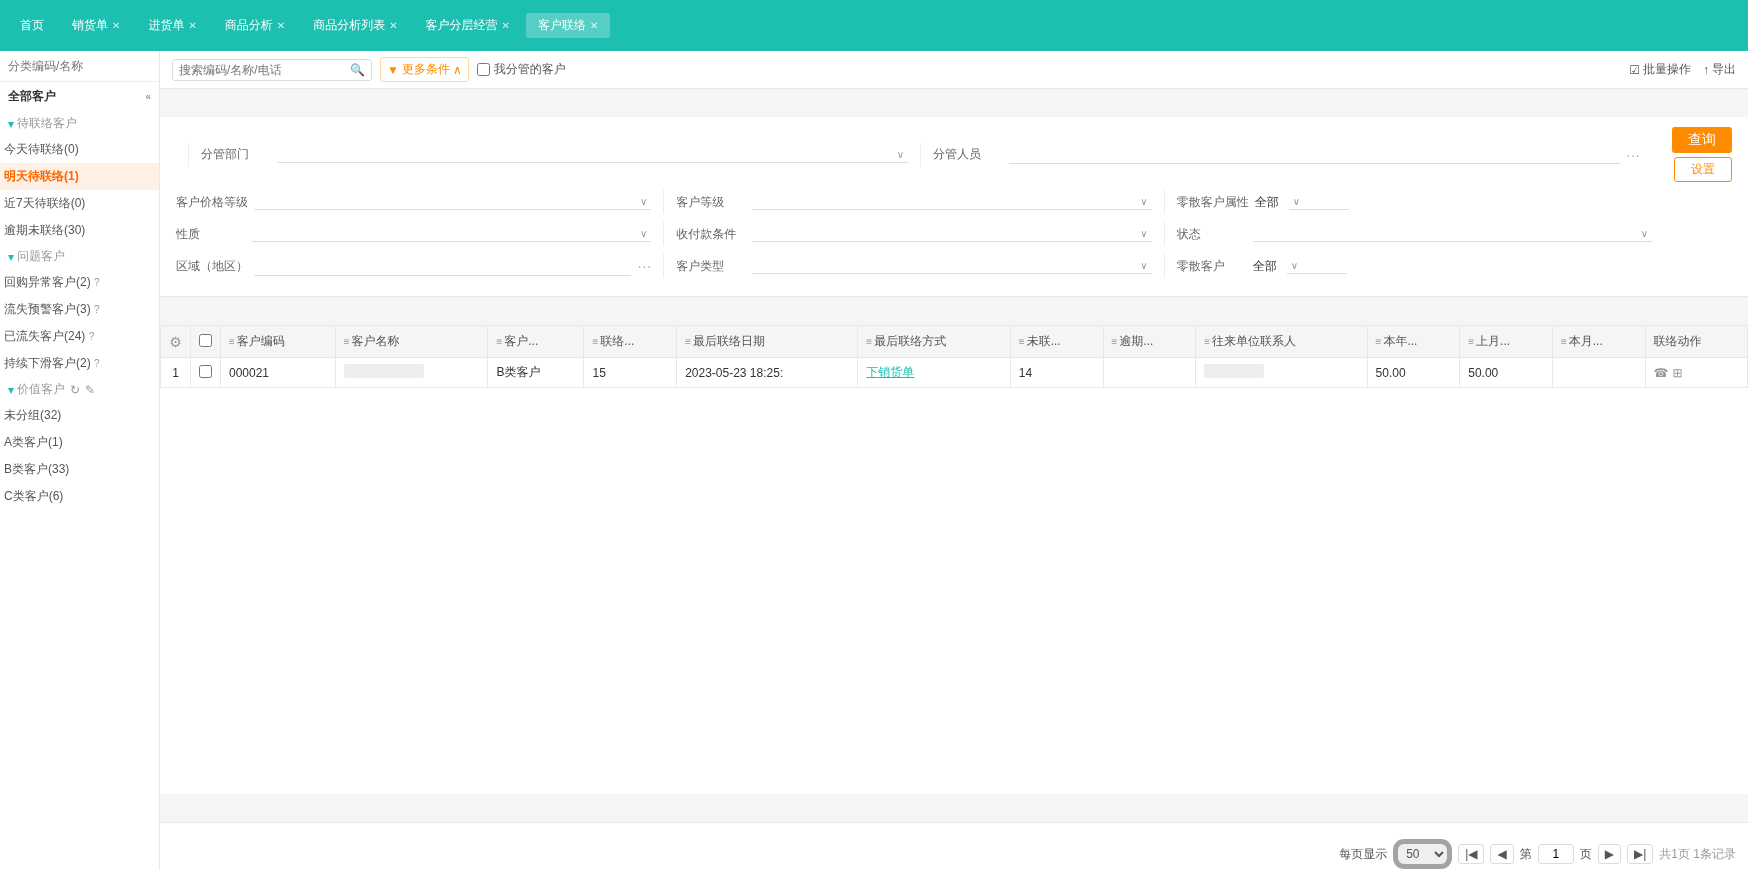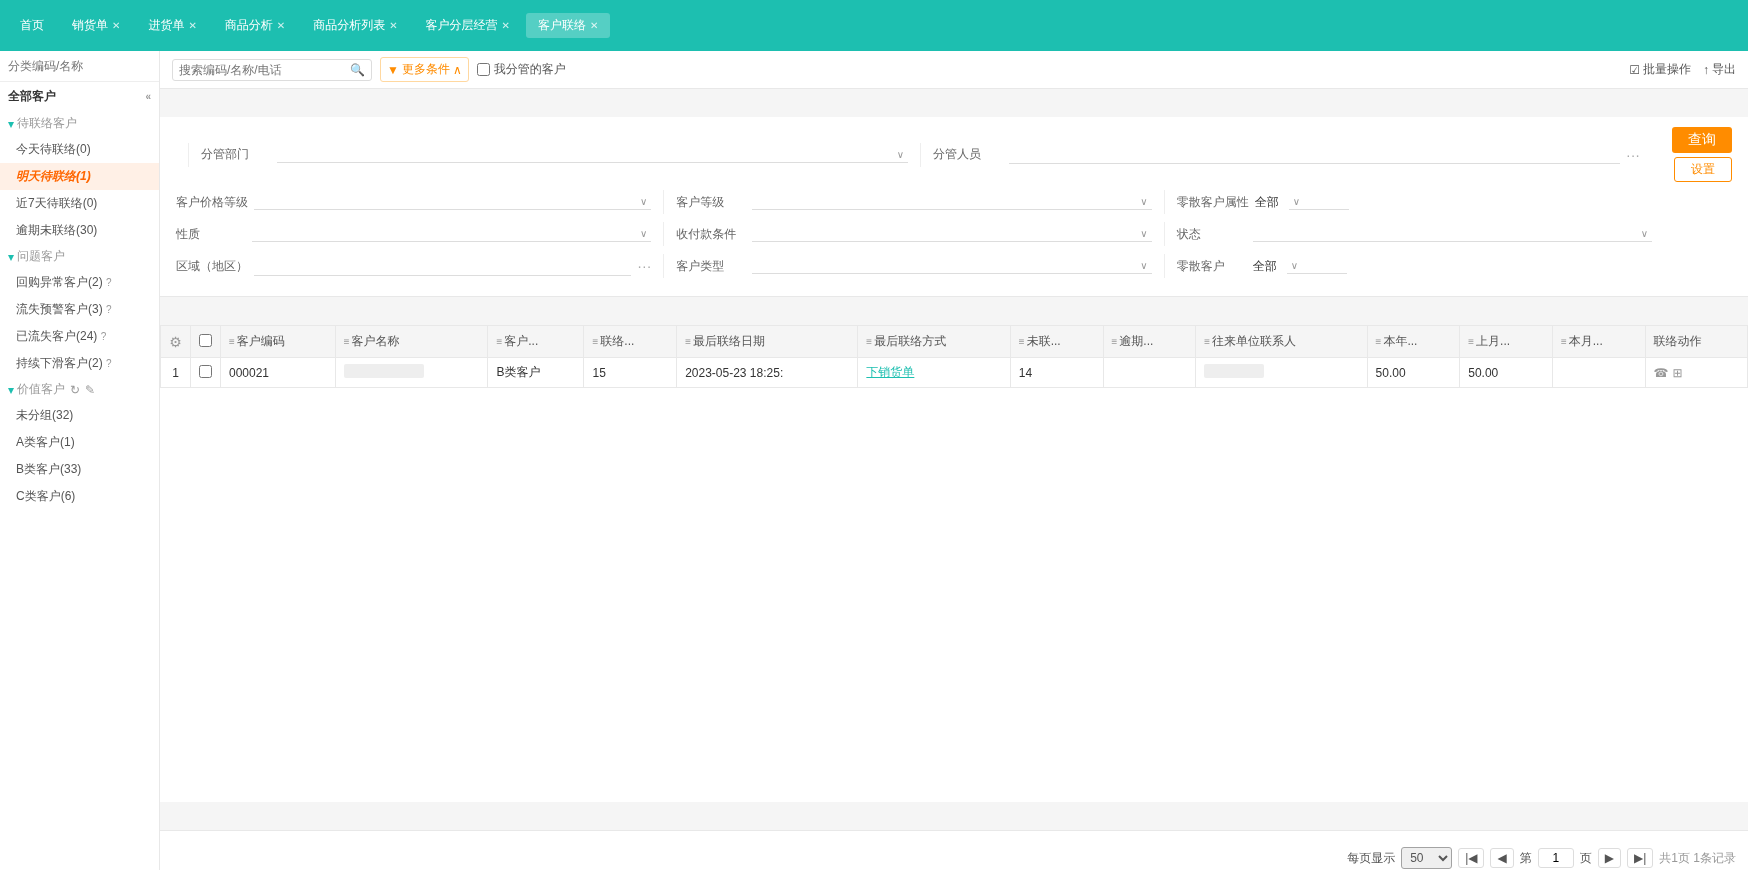--- a/index.html
+++ b/index.html
@@ -66,26 +66,26 @@
     }
     .sidebar-group-label {
       padding: 4px 8px;
       color: #999;
       font-size: 11px;
       display: flex;
       align-items: center;
       gap: 3px;
     }
     .sidebar-item {
-      padding: 5px 8px 5px 16px;
+      padding: 5px 8px 5px 4px;
       color: #555;
       cursor: pointer;
       font-size: 12px;
     }
-    .sidebar-item.active { background: #fff0e6; color: #ff6600; font-weight: bold; font-style: italic; }
+    .sidebar-item.active { background: #fff0e6; color: #ff6600; font-weight: bold; }
     .collapse-arrow { font-size: 10px; color: #999; }
 
     
     .main-content {
       flex: 1;
       display: flex;
       flex-direction: column;
       overflow: hidden;
       gap: 28px;
     }
@@ -257,22 +257,22 @@
       justify-content: flex-end;
       gap: 8px;
     }
     .pagination {
       display: flex;
       align-items: center;
       gap: 6px;
       color: #555;
     }
     .page-size-select {
-      border: 1px solid #a3a3a3;
-      border-radius: 3px;
+      border: 5px solid #a3a3a3;
+      border-radius: 11px;
       padding: 2px 4px;
       font-size: 12px;
       color: #555;
     }
     .page-btn {
       border: 1px solid #ddd;
       background: #fff;
       border-radius: 3px;
       padding: 2px 6px;
       cursor: pointer;

